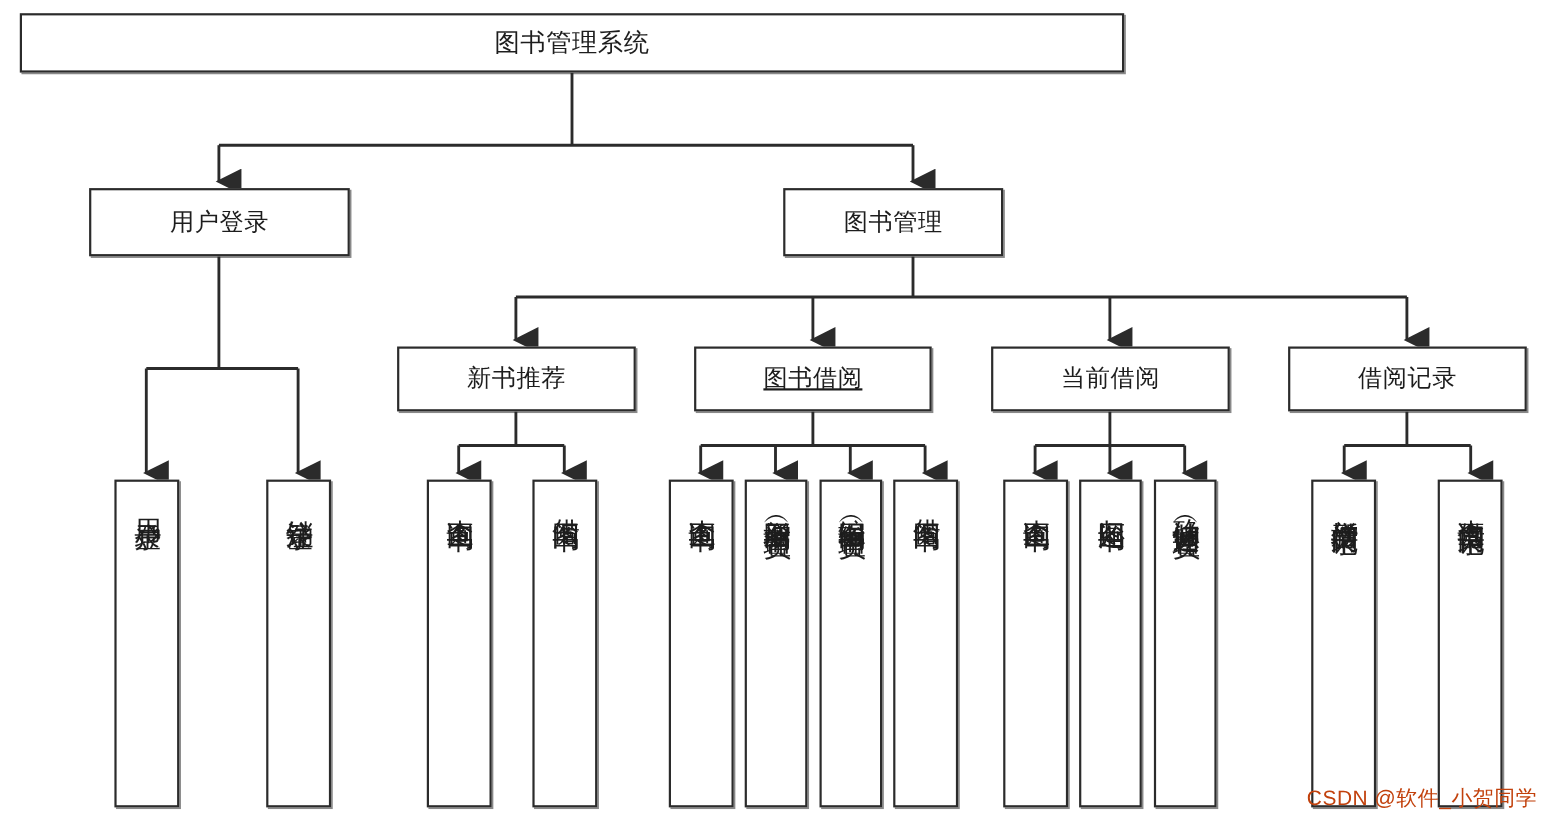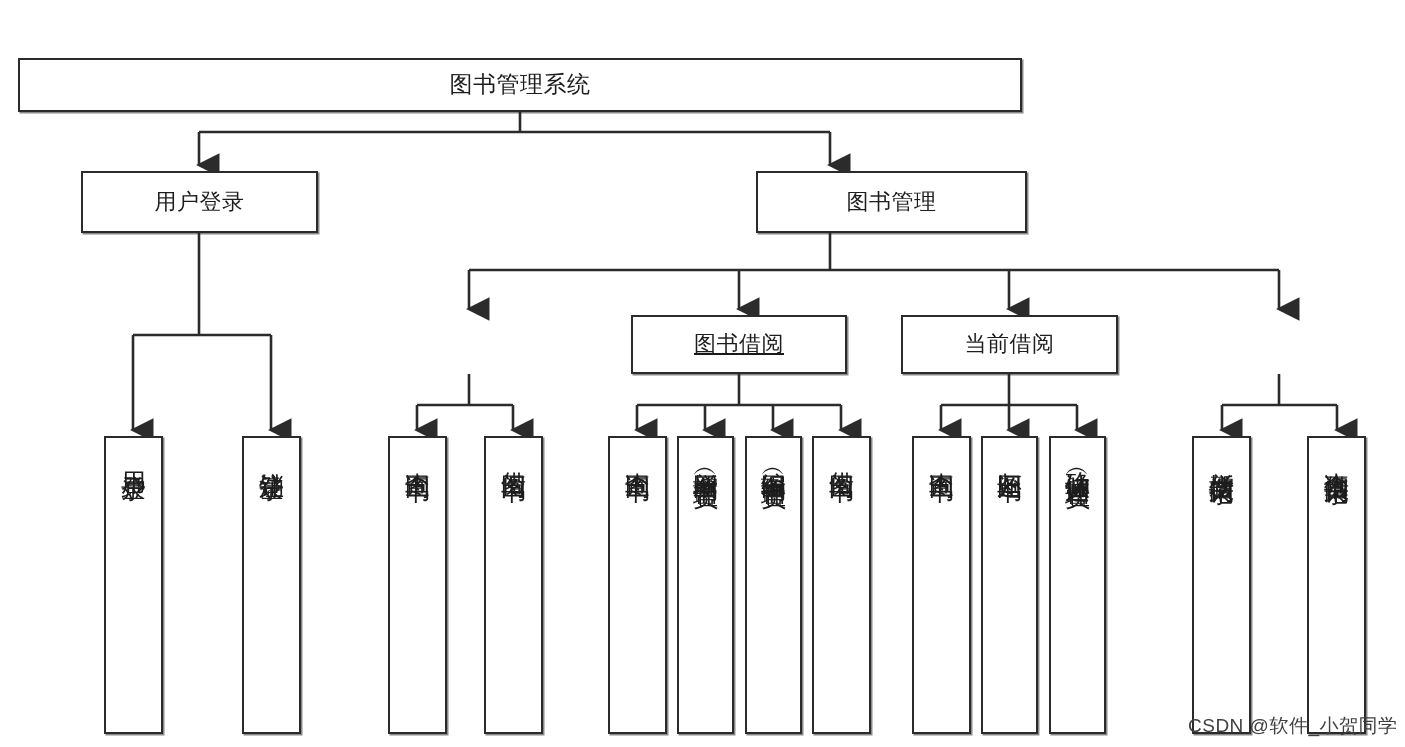--- a/index.html
+++ b/index.html
@@ -62,21 +62,21 @@
   .node.v .node-label {
     writing-mode: vertical-rl;
     text-orientation: upright;
     font-size: 25px;
     line-height: 1.0;
     letter-spacing: 2px;
   }
   .watermark {
     position: absolute;
     font-size: 19px;
-    color: #404040;
+    color: #c2410c;
     white-space: nowrap;
     letter-spacing: 0.5px;
     user-select: none;
   }
 </style>
 </head>
 <body>
 
 <div id="canvas">
 
@@ -123,37 +123,43 @@
       <path d="M 1009 405 L 1009 430" marker-end="url(#arrow)"></path>
       <path d="M 1077 405 L 1077 430" marker-end="url(#arrow)"></path>
 
       <path d="M 1279 374 L 1279 405"></path>
       <path d="M 1222 405 L 1337 405"></path>
       <path d="M 1222 405 L 1222 430" marker-end="url(#arrow)"></path>
       <path d="M 1337 405 L 1337 430" marker-end="url(#arrow)"></path>
     </g>
   </svg>
 
-  <div class="node h root" style="left:18px; top:12px; width:1004px; height:54px;margin-top:46px;">
+  <div class="node h root" style="left:18px; top:12px; width:1004px; height:54px;">
     <span class="node-label">图书管理系统</span>
   </div>
 
   <div class="node h" style="left:81px; top:171px; width:237px; height:62px;">
     <span class="node-label">用户登录</span>
   </div>
-  <div class="node h" style="left:712px; top:171px; width:271px; height:62px;margin-left:44px;">
+  <div class="node h" style="left:712px; top:171px; width:200px; height:62px;">
     <span class="node-label">图书管理</span>
   </div>
 
+  <div class="node h" style="left:361px; top:315px; width:217px; height:59px;">
+    <span class="node-label">新书推荐</span>
+  </div>
   <div class="node h" style="left:631px; top:315px; width:216px; height:59px;text-decoration:underline;">
     <span class="node-label">图书借阅</span>
   </div>
   <div class="node h" style="left:901px; top:315px; width:217px; height:59px;font-family:Liberation Serif, serif;">
     <span class="node-label">当前借阅</span>
   </div>
+  <div class="node h" style="left:1171px; top:315px; width:217px; height:59px;">
+    <span class="node-label">借阅记录</span>
+  </div>
 
   <div class="node v" style="left:104px; top:436px; width:59px; height:298px;">
     <span class="node-label">用户登录</span>
   </div>
   <div class="node v" style="left:242px; top:436px; width:59px; height:298px;">
     <span class="node-label">注销登录</span>
   </div>
 
   <div class="node v" style="left:388px; top:436px; width:59px; height:298px;">
     <span class="node-label">查询图书</span>

